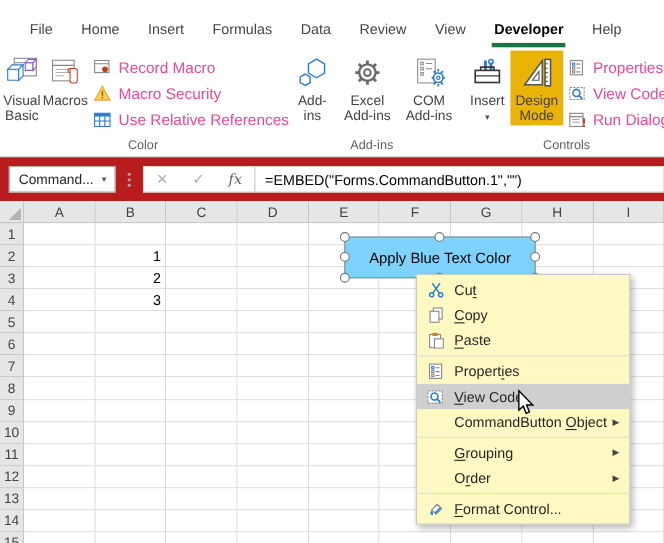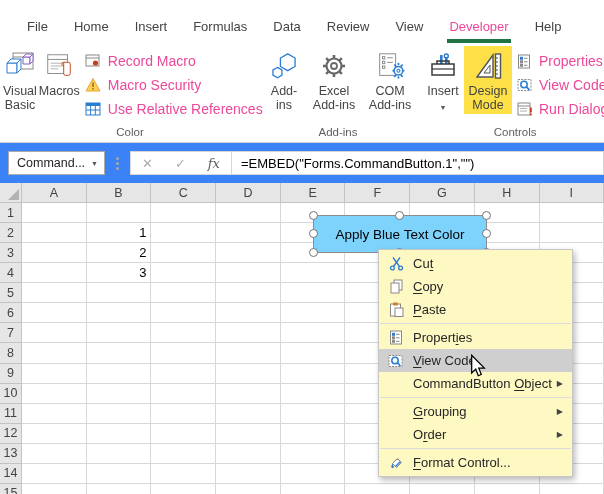--- a/index.html
+++ b/index.html
@@ -3,44 +3,44 @@
 <meta charset="utf-8">
 <style>
   * { margin:0; padding:0; box-sizing:border-box; }
   html,body { background:#fff; }
   .app { position:relative; width:604px; height:494px; background:#fff; overflow:hidden;
          font-family:"Liberation Sans","DejaVu Sans",sans-serif; font-size:13px; color:#262626;margin-top:10px; }
 
   
   .tabbar { display:flex; height:33px; align-items:stretch; padding-left:14px; background:#fff; }
   .tab { display:flex; align-items:center; padding:0 13px; font-size:13px; color:#444; position:relative; cursor:default; }
-  .tab.active { color:#ec4899; font-weight:400; }
+  .tab.active { color:#000000; font-weight:700; }
   .tab.active::after { content:""; position:absolute; left:11px; right:11px; bottom:0; height:4px; background:#217346; }
 
   
   .ribbon { height:100px; display:flex; border-bottom:1px solid #d2d0ce; padding-left:2px; background:#fff; }
   .rgroup { display:flex; flex-direction:column; }
   .g-code { width:256px; } .g-addins { width:160px; } .g-controls { flex:1; }
   .rgroup-content { flex:1; display:flex; align-items:flex-start; padding-top:3px; }
   .rgroup-label { text-align:center; font-size:11.5px; color:#605e5c; padding:1px 0 4px; }
   .vsep { width:1px; background:#e1dfdd; margin:4px 0; }
 
   .bigbtn { display:flex; flex-direction:column; align-items:center; padding:2px 1px; text-align:center;
             font-size:12.5px; line-height:14px; color:#444; }
   .bigbtn .icon-wrap { height:36px; display:flex; align-items:center; justify-content:center; }
-  .bigbtn.active { background:#fde047; }
+  .bigbtn.active { background:#eab308; }
   .dd-arrow { font-size:7px; color:#555; margin-top:3px; }
 
   .smallcol { display:flex; flex-direction:column; padding-top:3px; }
   .smallbtn { display:flex; align-items:center; gap:6px; height:24px; font-size:14px; color:#ec4899;
               white-space:nowrap; padding:0 4px; }
   .smallbtn .sic { width:17px; display:flex; justify-content:center; }
 
   
-  .formula-bar { height:40px; background:#3b82f6; display:flex; align-items:center; padding-left:8px; }
+  .formula-bar { height:40px; background:#b91c1c; display:flex; align-items:center; padding-left:8px; }
   .name-box { width:97px; height:24px; background:#fff; border:1px solid #ababab; display:flex; align-items:center;
               justify-content:space-between; padding:0 6px 0 8px; font-size:12.5px; color:#262626; }
   .name-box .nb-dd { font-size:7px; color:#555; }
   .fb-dots { display:flex; flex-direction:column; gap:2px; margin:0 11px; }
   .fb-dots i { width:3px; height:3px; background:#a8a8a8; border-radius:50%; }
   .fx-box { width:102px; height:24px; background:#fff; border:1px solid #d6d6d6; display:flex; align-items:center;
             justify-content:space-around; }
   .fb-btn { font-size:13px; color:#ababab; }
   .fb-fx { font-family:"DejaVu Serif",serif; font-style:italic; font-size:13px; color:#5f5f5f; }
   .formula-input { flex:1; height:24px; background:#fff; border:1px solid #d6d6d6; border-left:none;

